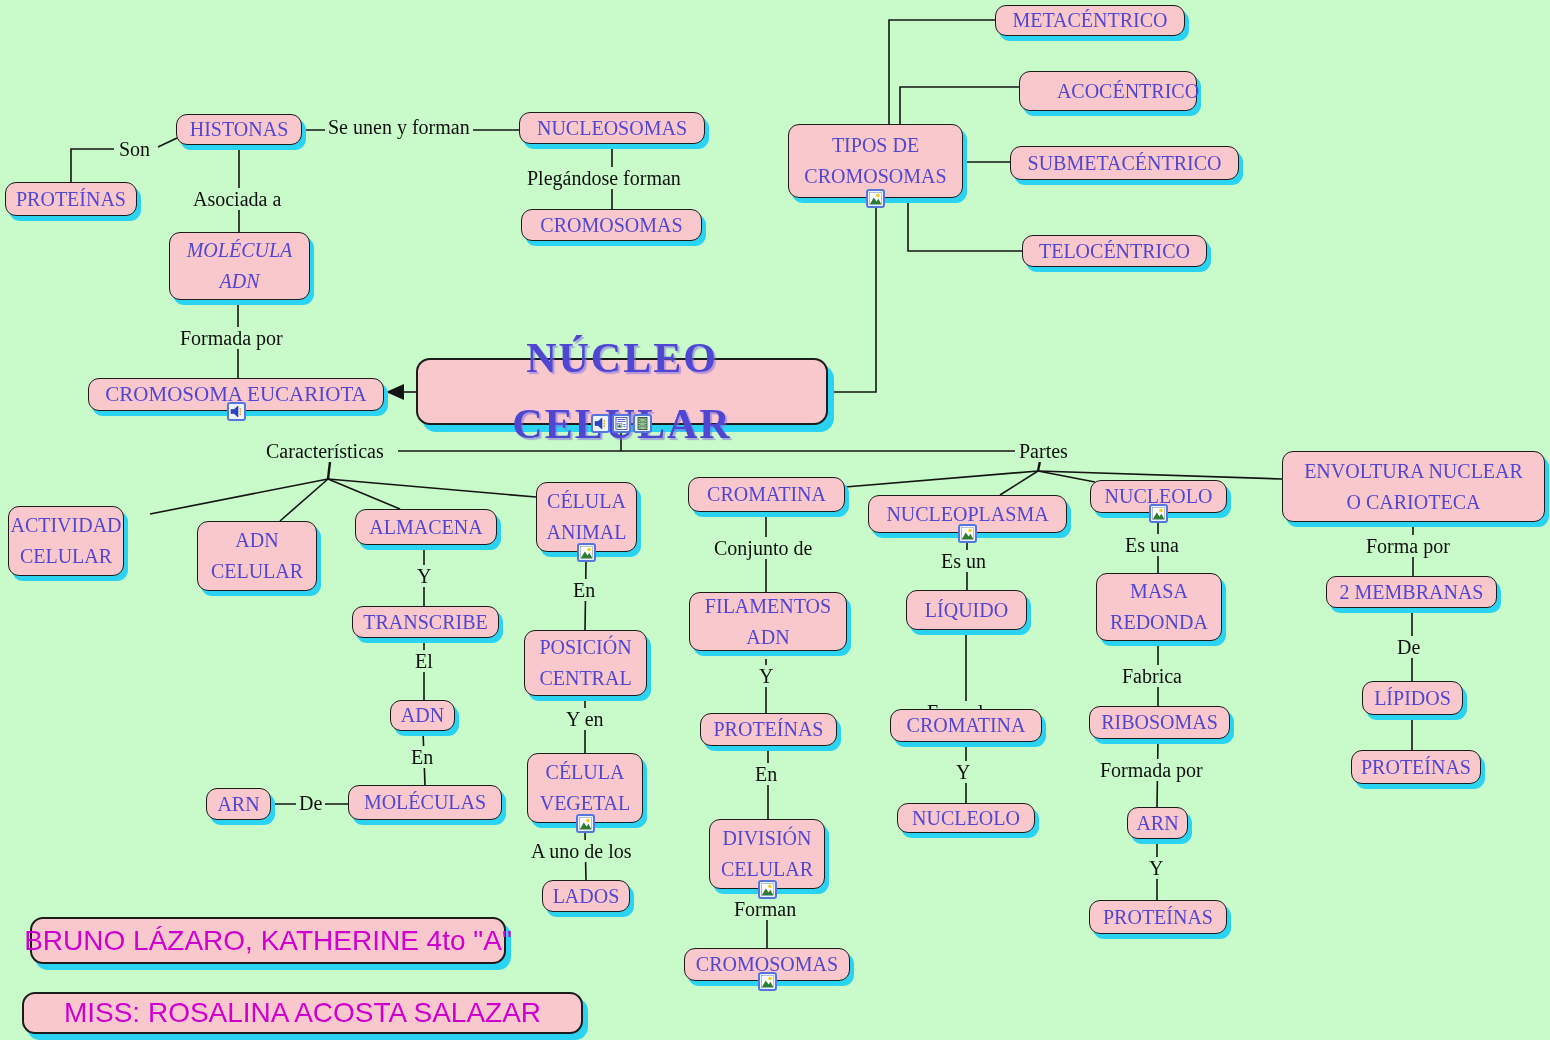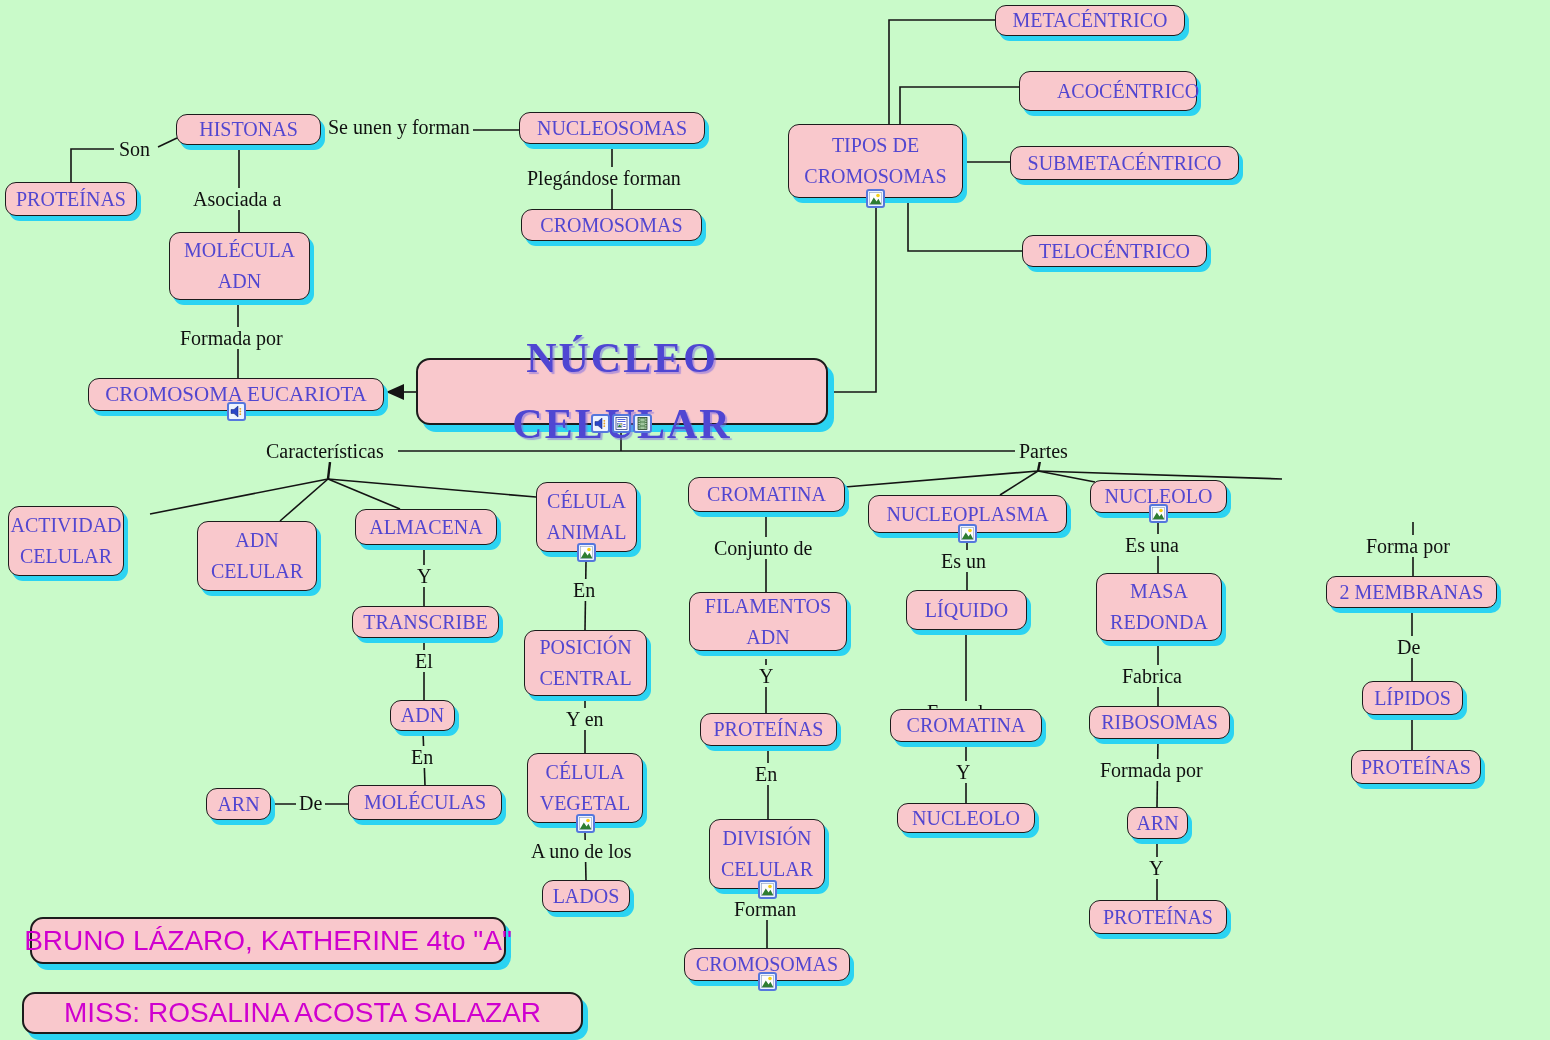--- a/index.html
+++ b/index.html
@@ -118,24 +118,24 @@
   <div class="lbl" style="left:924px;top:657px;margin-top:44px;">Envuelve</div>
   <div class="lbl" style="left:953px;top:761px;">Y</div>
   <div class="lbl" style="left:1122px;top:534px;">Es una</div>
   <div class="lbl" style="left:1119px;top:665px;">Fabrica</div>
   <div class="lbl" style="left:1097px;top:759px;">Formada por</div>
   <div class="lbl" style="left:1146px;top:857px;">Y</div>
   <div class="lbl" style="left:1363px;top:535px;">Forma por</div>
   <div class="lbl" style="left:1394px;top:636px;">De</div>
 
   <div class="node" style="left:5px;top:182px;width:132px;height:34px;">PROTEÍNAS</div>
-  <div class="node" style="left:176px;top:114px;width:145px;height:31px;">HISTONAS</div>
+  <div class="node" style="left:176px;top:114px;width:126px;height:31px;">HISTONAS</div>
   <div class="node" style="left:519px;top:112px;width:186px;height:32px;">NUCLEOSOMAS</div>
   <div class="node" style="left:521px;top:209px;width:181px;height:32px;">CROMOSOMAS</div>
-  <div class="node" style="left:169px;top:232px;width:141px;height:68px;">MOLÉCULA
+  <div class="node" style="left:169px;top:232px;width:141px;height:68px;font-style:italic;">MOLÉCULA
 ADN</div>
   <div class="node" style="left:88px;top:378px;width:296px;height:33px;font-size:21px;">CROMOSOMA EUCARIOTA</div>
   <div class="node title" style="left:416px;top:358px;width:412px;height:67px;">NÚCLEO CELULAR</div>
   <div class="node" style="left:788px;top:124px;width:175px;height:74px;">TIPOS DE
 CROMOSOMAS</div>
   <div class="node" style="left:995px;top:5px;width:190px;height:31px;text-align:center;">METACÉNTRICO</div>
   <div class="node" style="left:1019px;top:71px;width:178px;height:40px;padding-left:44px;">ACOCÉNTRICO</div>
   <div class="node" style="left:1010px;top:146px;width:229px;height:34px;">SUBMETACÉNTRICO</div>
   <div class="node" style="left:1022px;top:235px;width:185px;height:32px;">TELOCÉNTRICO</div>
   <div class="node" style="left:8px;top:506px;width:116px;height:70px;">ACTIVIDAD
@@ -164,20 +164,22 @@
   <div class="node" style="left:868px;top:495px;width:199px;height:38px;">NUCLEOPLASMA</div>
   <div class="node" style="left:906px;top:590px;width:121px;height:40px;">LÍQUIDO</div>
   <div class="node" style="left:890px;top:709px;width:152px;height:33px;">CROMATINA</div>
   <div class="node" style="left:897px;top:803px;width:138px;height:30px;">NUCLEOLO</div>
   <div class="node" style="left:1090px;top:480px;width:137px;height:33px;">NUCLEOLO</div>
   <div class="node" style="left:1096px;top:573px;width:126px;height:68px;">MASA
 REDONDA</div>
   <div class="node" style="left:1089px;top:706px;width:141px;height:33px;">RIBOSOMAS</div>
   <div class="node" style="left:1127px;top:807px;width:61px;height:32px;">ARN</div>
   <div class="node" style="left:1089px;top:900px;width:138px;height:34px;">PROTEÍNAS</div>
+  <div class="node" style="left:1282px;top:451px;width:263px;height:71px;">ENVOLTURA NUCLEAR
+O CARIOTECA</div>
   <div class="node" style="left:1326px;top:576px;width:171px;height:32px;border-radius:10px;">2 MEMBRANAS</div>
   <div class="node" style="left:1362px;top:681px;width:101px;height:34px;">LÍPIDOS</div>
   <div class="node" style="left:1351px;top:750px;width:130px;height:34px;">PROTEÍNAS</div>
 
   <div class="node credit" style="left:30px;top:917px;width:476px;height:47px;">BRUNO LÁZARO, KATHERINE 4to "A"</div>
   <div class="node credit" style="left:22px;top:992px;width:561px;height:42px;">MISS: ROSALINA ACOSTA SALAZAR</div>
 
   <div class="badge" style="left:227px;top:402px;">
     <svg width="13" height="13" viewBox="0 0 13 13">
         <path d="M1,4.5 H4 L8,1 V12 L4,8.5 H1 Z" fill="#2a46c8" stroke="#15246e" stroke-width="0.5"></path>

